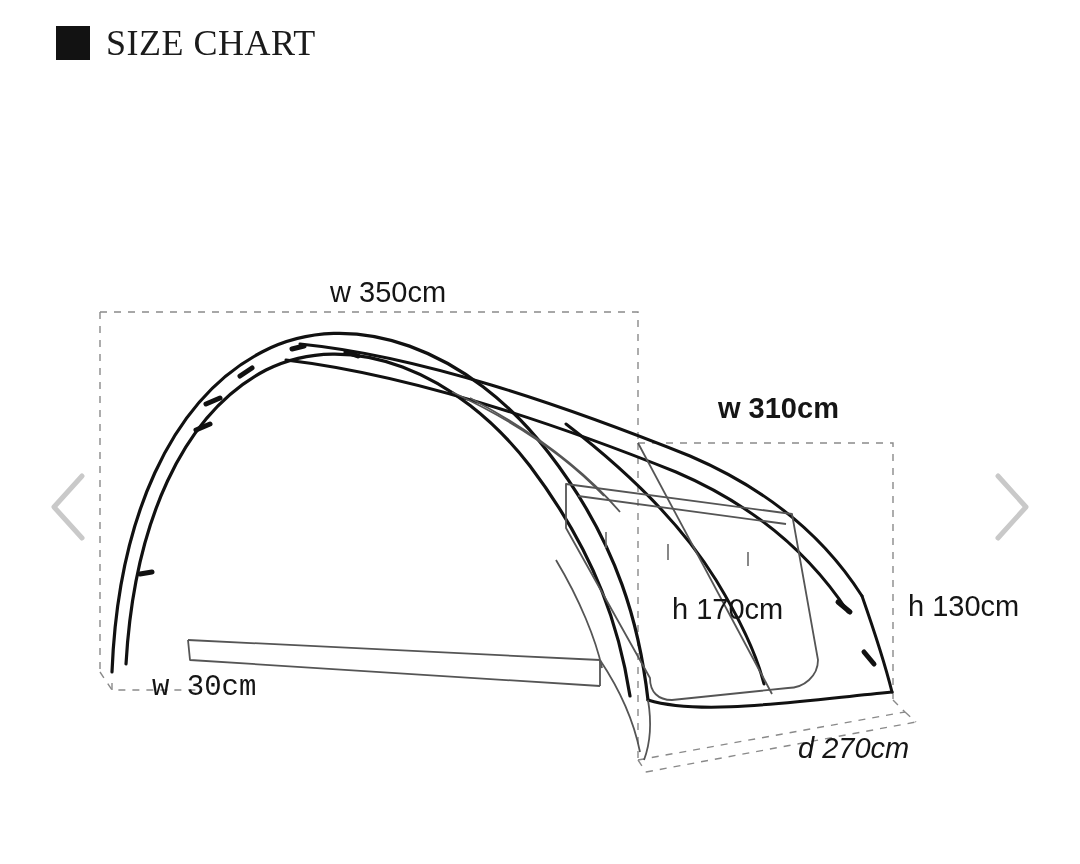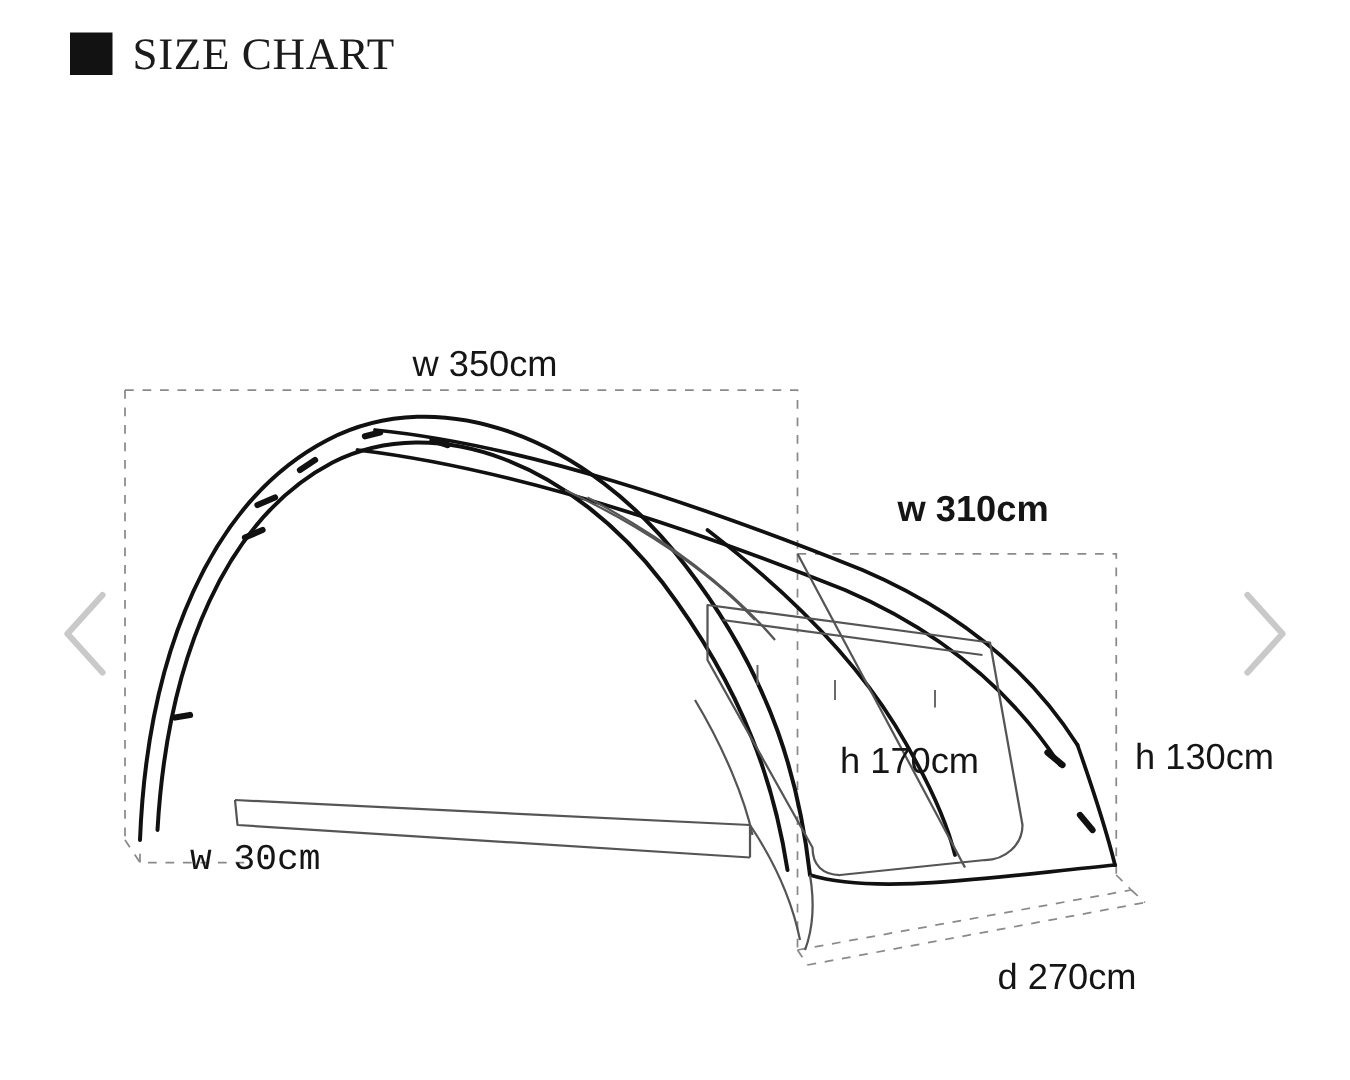--- a/index.html
+++ b/index.html
@@ -72,21 +72,21 @@
     font-size: 29px;
     color: #151515;
     white-space: nowrap;
     font-family: "Liberation Sans", sans-serif;
   }
   #label-w350 { left: 330px; top: 276px; }
   #label-w310 { left: 718px; top: 392px; font-weight: bold; }
   #label-h170 { left: 672px; top: 566px; margin-top: 27px; }
   #label-h130 { left: 908px; top: 590px; }
   #label-w30  { left: 152px; top: 671px; font-family: Liberation Mono, monospace; }
-  #label-d270 { left: 798px; top: 766px; }
+  #label-d270 { left: 798px; top: 732px; font-style: italic; }
 </style>
 </head>
 <body>
 
 <div id="page">
 
   <div id="header">
     <span class="bullet"></span>
     <span class="title">SIZE CHART</span>
   </div>

